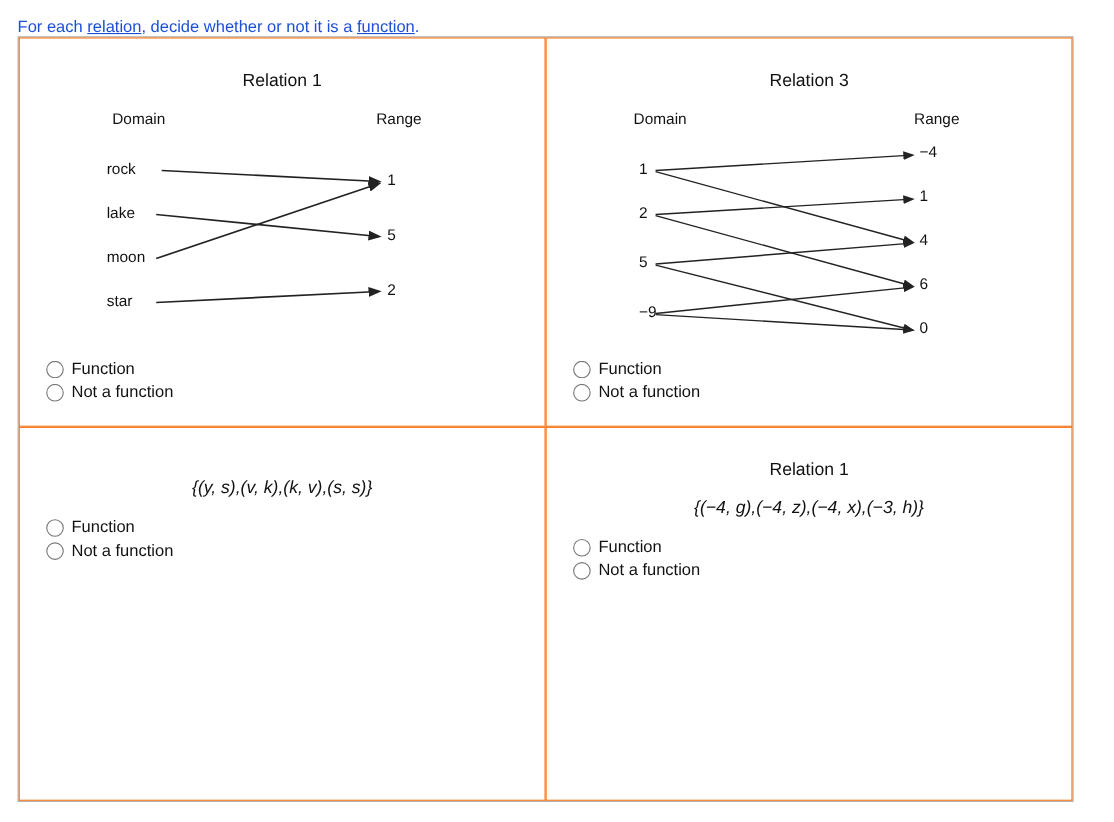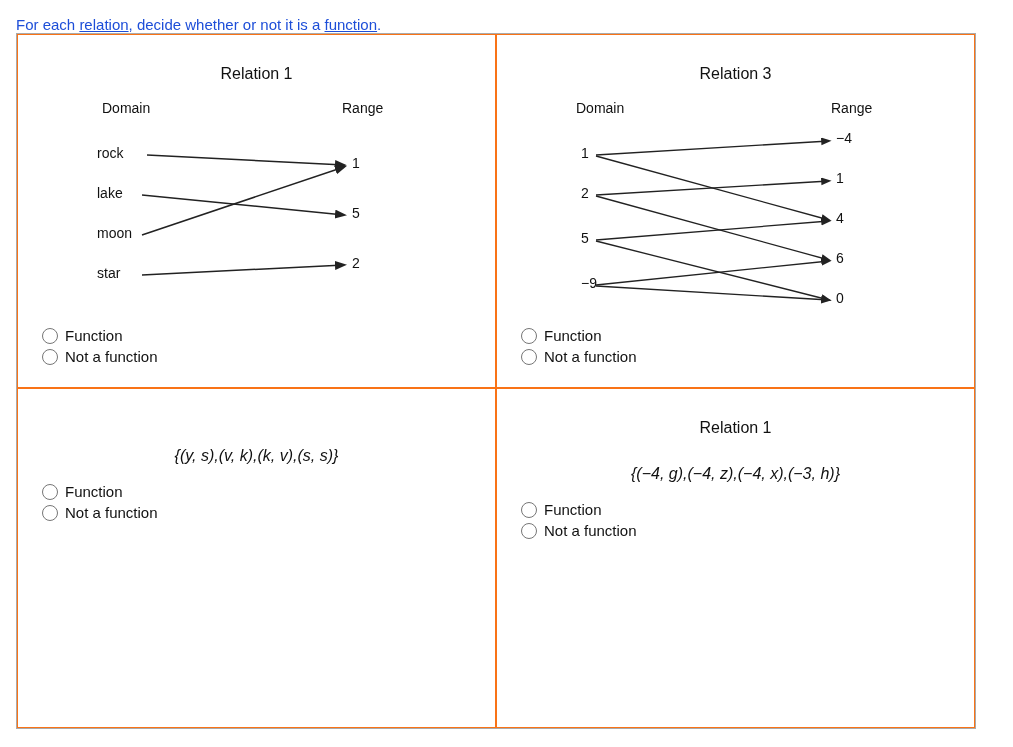--- a/index.html
+++ b/index.html
@@ -54,21 +54,21 @@
     }
     .radio-item input[type=radio] {
       width: 16px;
       height: 16px;
       accent-color: #333;
       cursor: pointer;
     }
     .set-text {
       text-align: center;
       font-size: 16px;
-      margin: 28px 0 18px 0;
+      margin: 16px 0 18px 0;
       font-style: italic;
     }
     
     svg text {
       font-family: Arial, sans-serif;
       font-size: 14px;
       fill: #111;
     }
   </style>
 </head>

